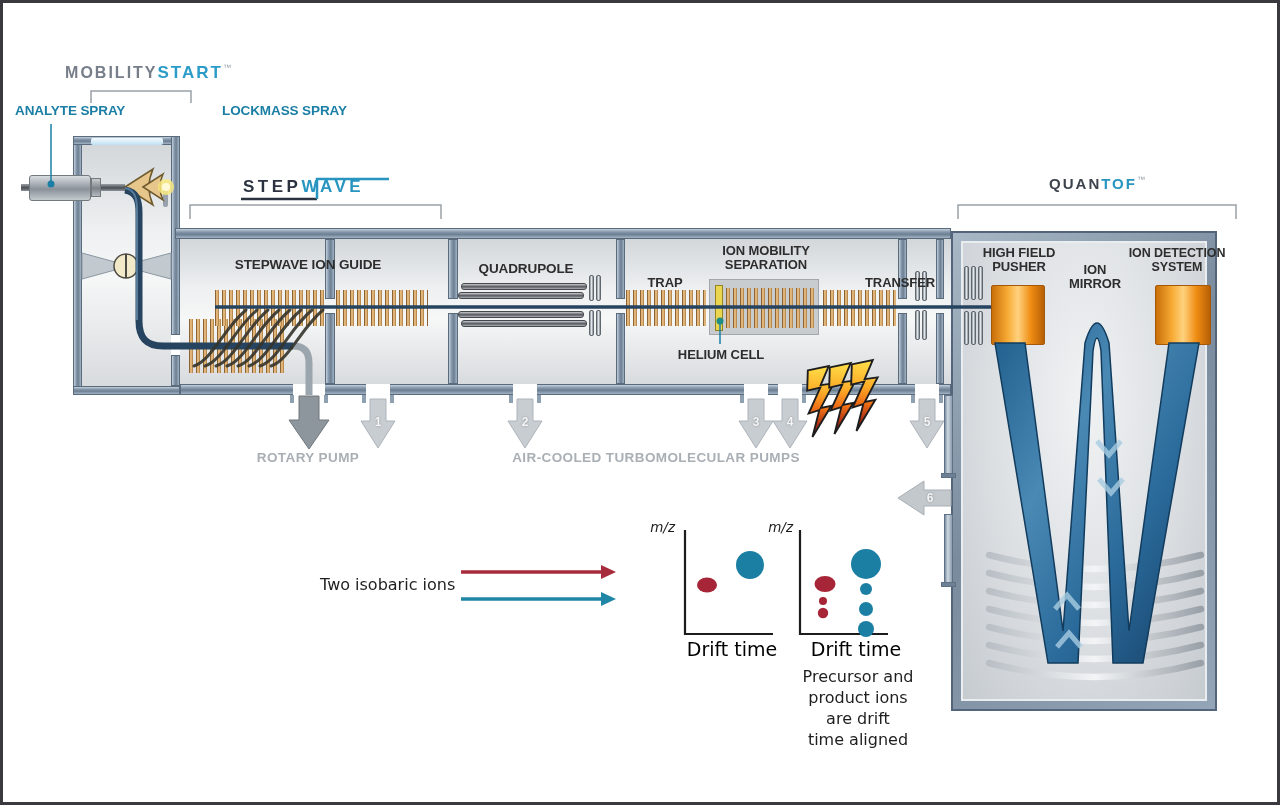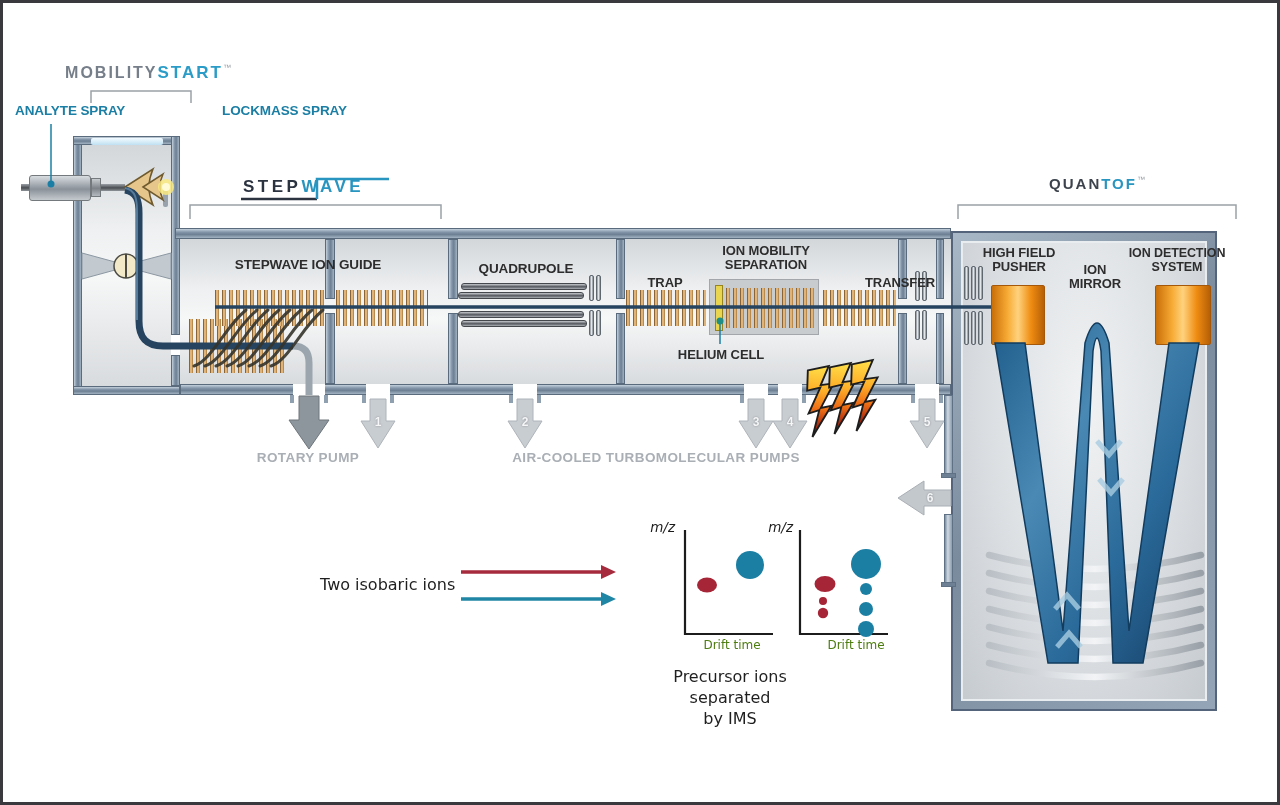--- a/index.html
+++ b/index.html
@@ -20,21 +20,21 @@
   .gap{position:absolute;background:#fff;}
   .lip{position:absolute;background:#8fa0b0;}
   
   .lbl{position:absolute;font-weight:bold;font-size:13px;line-height:14px;color:#2d2d2d;letter-spacing:-0.1px;white-space:pre-line;text-align:center;transform:translateX(-50%);}
   .tlbl{position:absolute;font-weight:bold;font-size:13.5px;color:#1b7fa5;white-space:nowrap;letter-spacing:-0.1px;}
   .plbl{position:absolute;font-weight:bold;font-size:13.5px;color:#a9afb5;letter-spacing:0.4px;white-space:nowrap;text-align:center;transform:translateX(-50%);}
   .num{position:absolute;color:#f4f6f7;font-weight:bold;font-size:12px;transform:translateX(-50%);text-shadow:0 0 2px rgba(110,110,110,.7);}
   .leg{position:absolute;font-family:"DejaVu Sans",sans-serif;font-size:16px;color:#1f1f1f;line-height:21px;text-align:right;}
   .leg.center{text-align:center;transform:translateX(-50%);white-space:pre-line;}
   .mz{position:absolute;font-family:"DejaVu Sans",sans-serif;font-style:italic;font-size:13.5px;color:#1a1a1a;text-align:right;width:28px;}
-  .drift{position:absolute;font-family:"DejaVu Sans",sans-serif;font-size:12px;color:#4d7c0f;text-align:right;transform:translateX(-50%);}
+  .drift{position:absolute;font-family:"DejaVu Sans",sans-serif;font-size:19px;color:#000000;text-align:right;transform:translateX(-50%);}
   
   .logo-intelli{position:absolute;left:145px;top:60px;transform:translateX(-50%);white-space:nowrap;}
   .logo-intelli .p1{color:#767e89;font-size:16px;font-weight:600;letter-spacing:2px;}
   .logo-intelli .p2{color:#2b9cc7;font-size:17px;font-weight:bold;letter-spacing:2px;text-align:right;}
   .logo-intelli .tm{color:#9aa0a6;font-size:8px;vertical-align:top;}
   .logo-step{position:absolute;left:240px;top:174px;white-space:nowrap;}
   .logo-step .p1{color:#2b3240;font-size:17px;font-weight:bold;letter-spacing:3.5px;}
   .logo-step .p2{color:#2795c0;font-size:17px;font-weight:bold;letter-spacing:3.5px;}
   .logo-quan{position:absolute;left:1094px;top:172px;transform:translateX(-50%);white-space:nowrap;}
   .logo-quan .p1{color:#3d434c;font-size:15px;font-weight:600;letter-spacing:2px;}
@@ -292,17 +292,18 @@
   <div class="num" style="left:787px;top:412px;">4</div>
   <div class="num" style="left:924px;top:412px;">5</div>
   <div class="num" style="left:927px;top:488px;">6</div>
 
   <div class="leg" style="left:317px;top:571px;">Two isobaric ions</div>
 
   <div class="mz" style="left:644px;top:516px;">m/z</div>
   <div class="mz" style="left:762px;top:516px;">m/z</div>
   <div class="drift" style="left:729px;top:635px;">Drift time</div>
   <div class="drift" style="left:853px;top:635px;">Drift time</div>
-  <div class="leg center" style="left:727px;top:663px;">Precursor ions
-separated
-by IMS</div>
+  <div class="leg center" style="left:855px;top:663px;">Precursor and
+product ions
+are drift
+time aligned</div>
 
 </div>
 
 </body></html>

